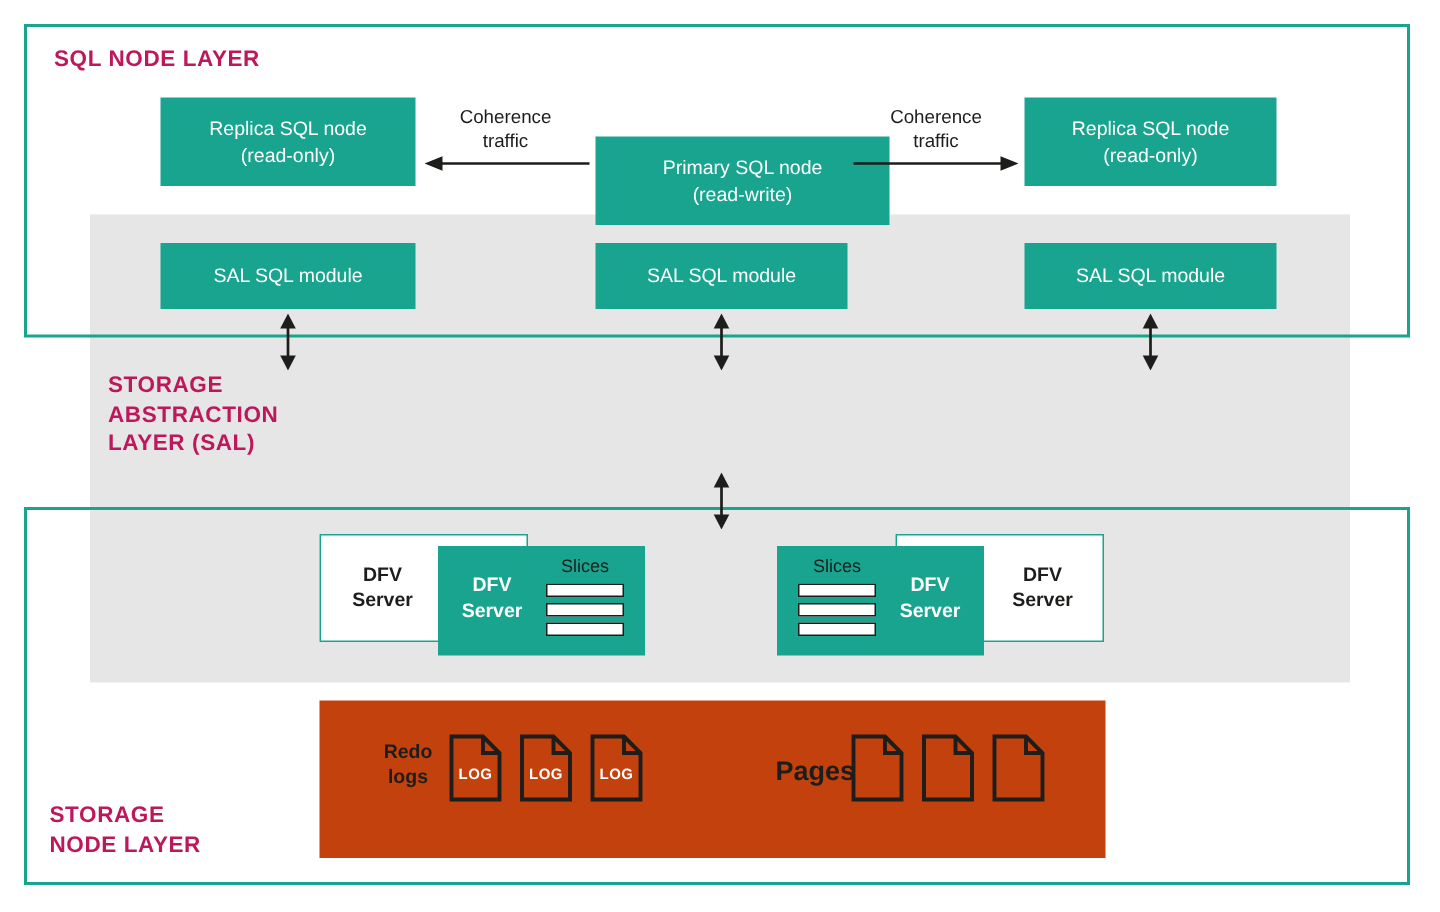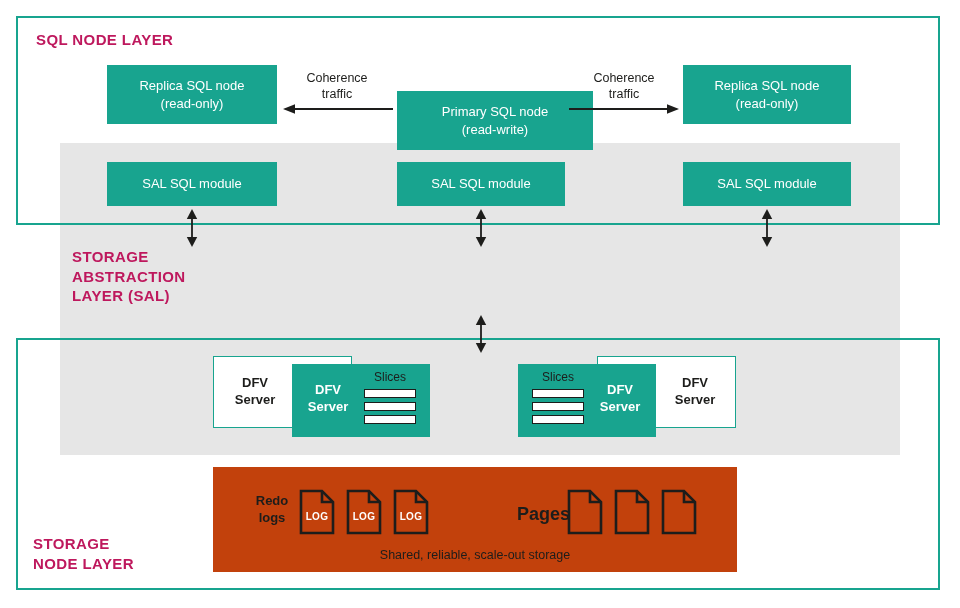--- a/index.html
+++ b/index.html
@@ -173,19 +173,18 @@
         </svg>
       </div>
       <div class="doc">
         <svg width="40" height="48" viewBox="0 0 40 48">
           <path d="M4 3 H25 L36 14 V45 H4 Z" fill="none" stroke="#1d1d1b" stroke-width="2.6"></path>
           <path d="M25 3 V14 H36" fill="none" stroke="#1d1d1b" stroke-width="2.6"></path>
         </svg>
       </div>
     </div>
 
-    <div class="abs caption" style="left:0;bottom:10px;width:100%;">Shared, reliable, scale-out storage</div>
   </div>
 
   <div class="abs layer-title ml" style="left:33px;top:534px;">STORAGE
 NODE LAYER</div>
 
 </div>
 
 </body></html>

